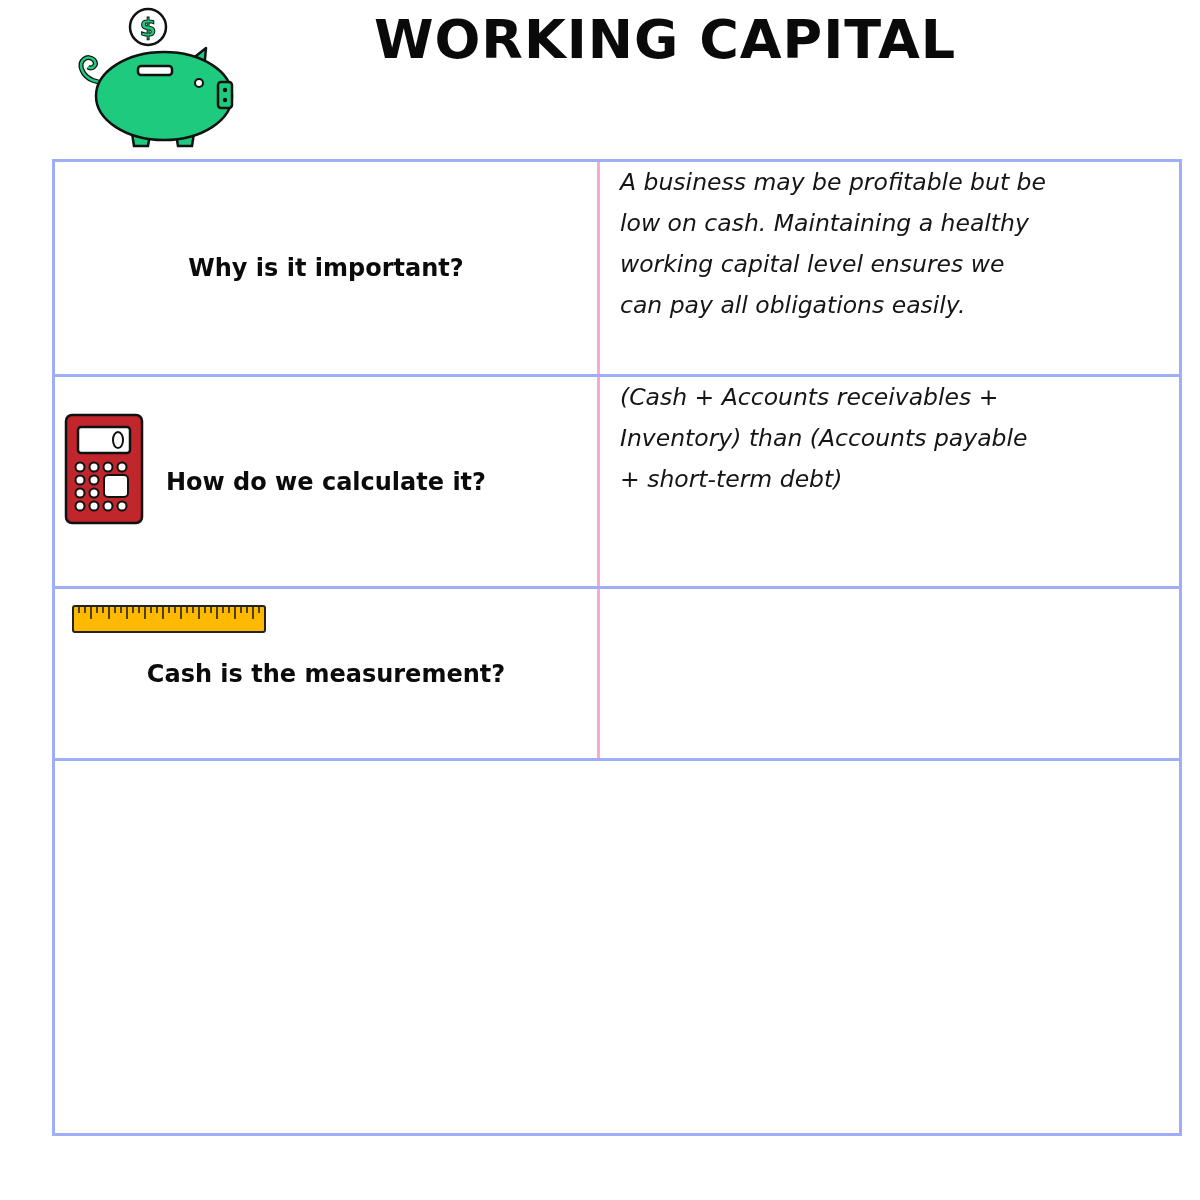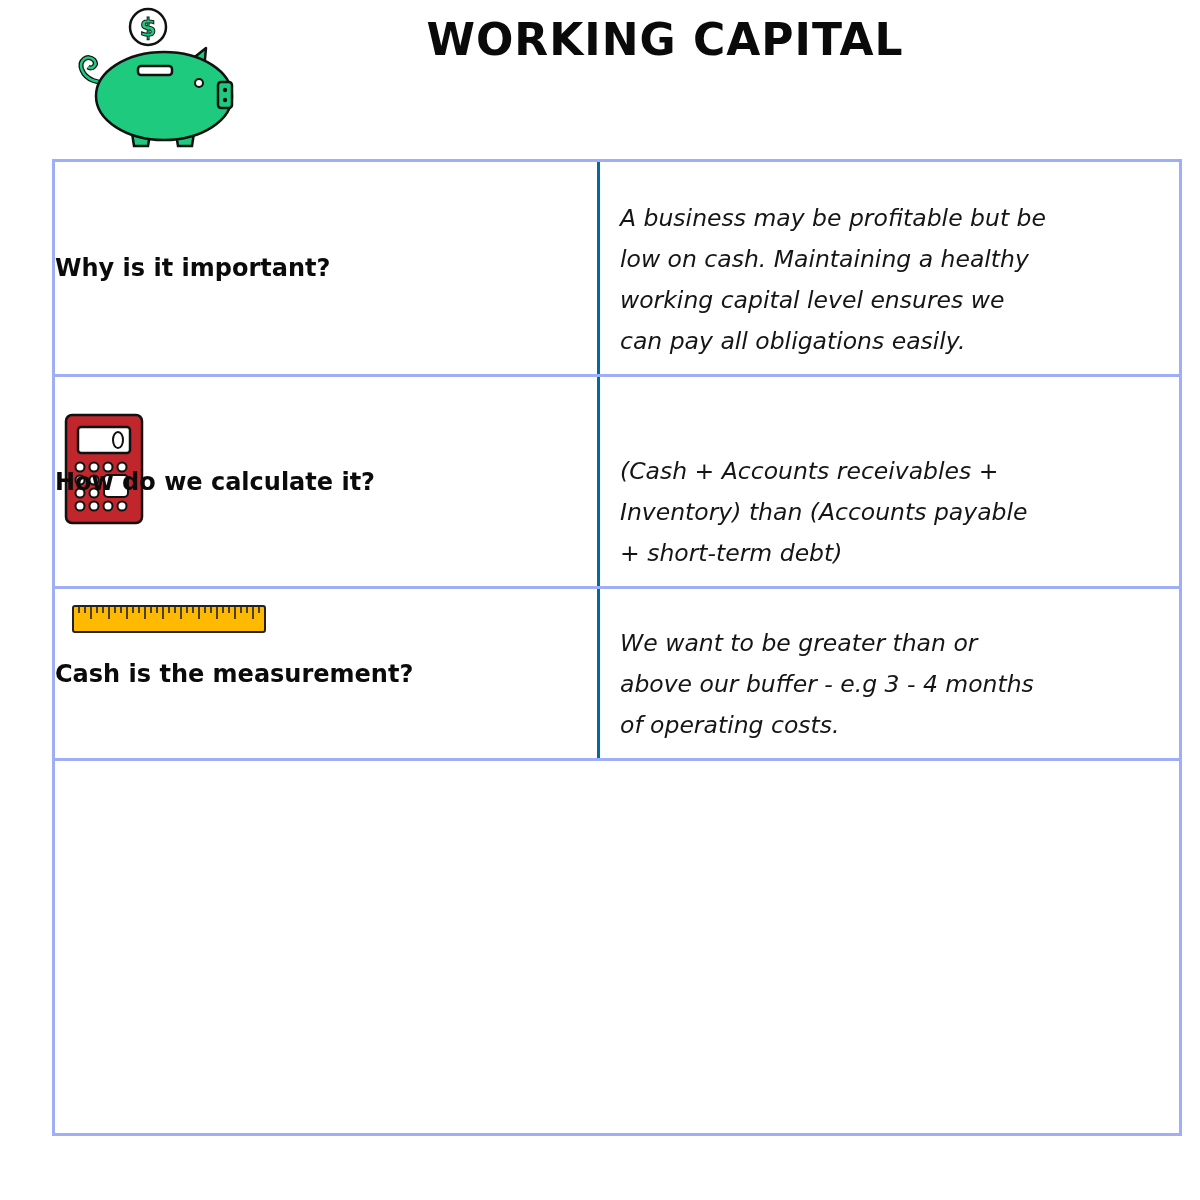--- a/index.html
+++ b/index.html
@@ -1,38 +1,38 @@
 <!DOCTYPE html>
 <html><head>
   <meta charset="utf-8">
   <style>
     * { box-sizing: border-box; margin: 0; padding: 0; }
     html, body { width: 1200px; height: 1200px; background: #ffffff; overflow: hidden; }
     body { position: relative; font-family: "DejaVu Sans", sans-serif; color: #111111; }
 
     .title {
       position: absolute; left: 330px; top: 4px; width: 670px; height: 72px;
-      font-family: "DejaVu Sans", sans-serif; font-weight: bold; font-size: 44px;
+      font-family: "DejaVu Sans", sans-serif; font-weight: bold; font-size: 54px;
       letter-spacing: 1px; line-height: 72px; text-align: center; color: #0a0a0a;
     }
     .piggy { position: absolute; left: 68px; top: 4px; width: 170px; height: 148px; }
 
     .table {
       position: absolute; left: 52px; top: 159px; width: 1130px; height: 977px;
       border: 3px solid #a0aef7;
     }
     .row { position: absolute; left: 0; width: 1124px; display: flex; border-bottom: 3px solid #a0aef7; }
     .row.last { border-bottom: none; }
     .cell-left {
       position: relative; width: 545px; height: 100%;
-      border-right: 3px solid #0369a1;
-      display: flex; align-items: center; justify-content: flex-start;
+      border-right: 3px solid #f9a8d4;
+      display: flex; align-items: center; justify-content: center;
     }
     .cell-right {
-      flex: 1; height: 100%; display: flex; align-items: flex-end;
+      flex: 1; height: 100%; display: flex; align-items: flex-start;
       padding: 0 18px 12px 20px;
     }
     .label {
       font-family: "DejaVu Sans", sans-serif; font-weight: bold; font-size: 24px;
       color: #0b0b0b; white-space: nowrap; position: relative; z-index: 2;
     }
     .body-text {
       font-family: "DejaVu Sans", sans-serif; font-style: italic; font-size: 23.5px;
       line-height: 41px; color: #151515; white-space: pre-line;
     }
@@ -145,23 +145,18 @@
             <line x1="158" y1="4" x2="158" y2="10"></line>
             <line x1="164" y1="4" x2="164" y2="16"></line>
           <line x1="170" y1="4" x2="170" y2="10"></line>
             <line x1="176" y1="4" x2="176" y2="10"></line>
             <line x1="182" y1="4" x2="182" y2="16"></line>
           <line x1="188" y1="4" x2="188" y2="10"></line>
         </g>
       </svg>
       <span class="label">Cash is the measurement?</span>
     </div>
-    <div class="cell-right">
-      <div class="body-text">We want to be greater than or
-above  our buffer - e.g 3 - 4 months
-of operating costs.</div>
-    </div>
   </div>
 
   <div class="row last" style="top:599px; height:372px;">
   </div>
 
 </div>
 
 </body></html>

